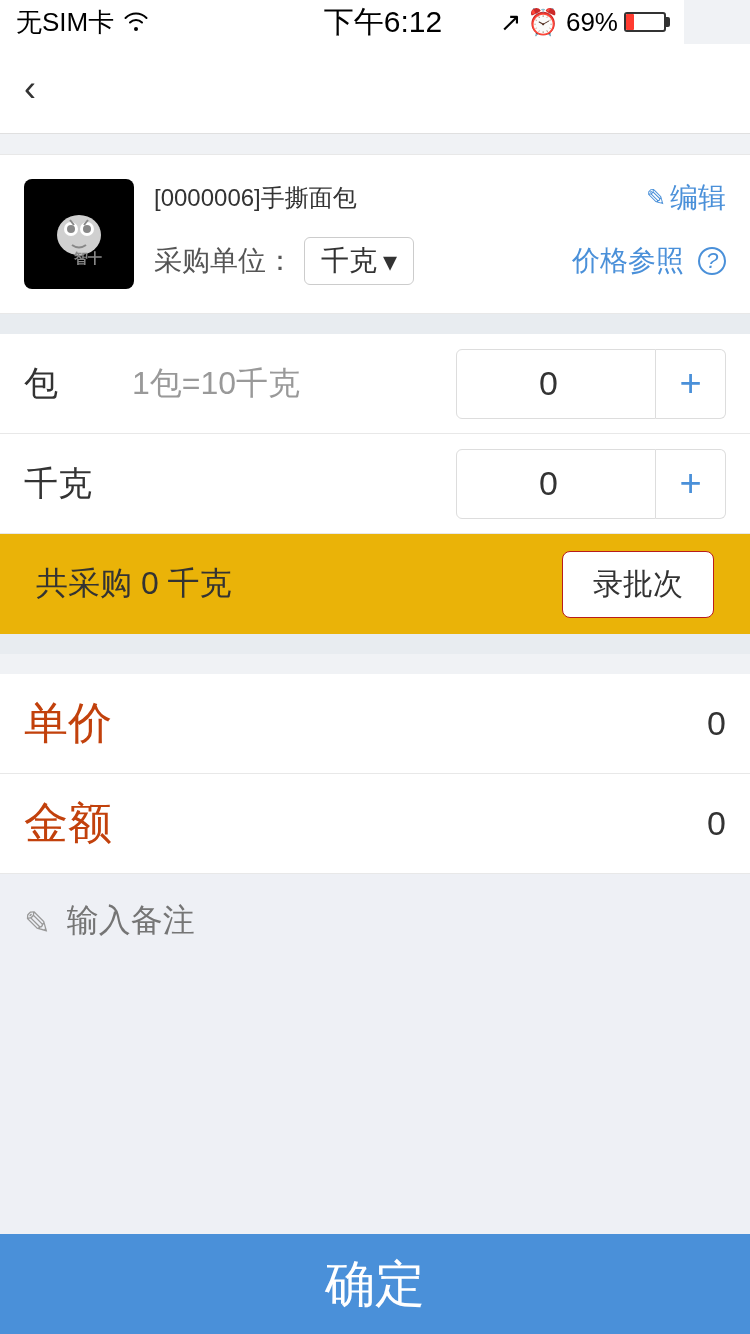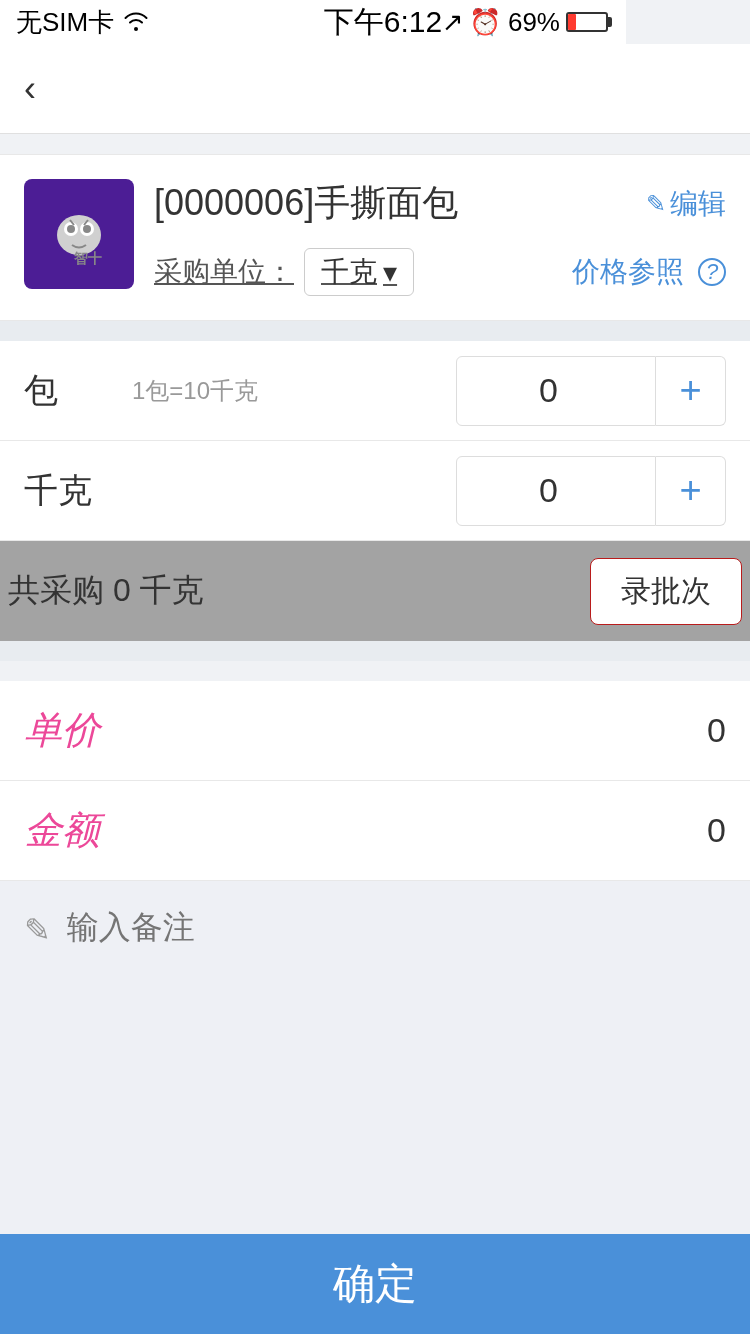--- a/index.html
+++ b/index.html
@@ -9,21 +9,21 @@
       min-height: 1334px;
       background: #f0f2f5;
       font-family: -apple-system, "PingFang SC", "Helvetica Neue", Arial, sans-serif;
       font-size: 32px;
       color: #333;
       position: relative;
     }
 
     
     .status-bar {
-      width: 626px;
+      width: 684px;
       height: 44px;
       background: #fff;
       display: flex;
       align-items: center;
       justify-content: space-between;
       padding: 0 16px;
       font-size: 26px;
       color: #000;
     }
     .status-left {
@@ -111,21 +111,21 @@
       padding: 24px;
       display: flex;
       align-items: flex-start;
       gap: 20px;
       border-top: 1px solid #e8e8e8;
       border-bottom: 1px solid #e8e8e8;
     }
     .product-image {
       width: 110px;
       height: 110px;
-      background: #4c1d95;
+      background: #000000;
       border-radius: 8px;
       display: flex;
       align-items: center;
       justify-content: center;
       flex-shrink: 0;
       color: #666;
       font-size: 24px;
     }
     .owl-logo {
       font-size: 36px;
@@ -135,21 +135,21 @@
     .product-info {
       flex: 1;
     }
     .product-header {
       display: flex;
       align-items: center;
       justify-content: space-between;
       margin-bottom: 20px;
     }
     .product-name {
-      font-size: 36px;
+      font-size: 24px;
       color: #333;
       font-weight: 500;
       text-align: right;
     }
     .edit-btn {
       color: #4a90d9;
       font-size: 28px;
       display: flex;
       align-items: center;
       gap: 4px;
@@ -162,21 +162,20 @@
       display: flex;
       align-items: center;
       justify-content: space-between;
     }
     .purchase-unit {
       display: flex;
       align-items: center;
       gap: 10px;
       font-size: 28px;
       color: #555;
-      text-decoration: underline;
     }
     .unit-selector {
       border: 1px solid #ccc;
       border-radius: 6px;
       padding: 4px 16px;
       font-size: 28px;
       color: #333;
       background: #fff;
       display: flex;
       align-items: center;
@@ -220,21 +219,21 @@
       padding: 0 24px;
       height: 100px;
       border-bottom: 1px solid #e8e8e8;
     }
     .input-label {
       font-size: 34px;
       color: #333;
       min-width: 100px;
     }
     .input-sublabel {
-      font-size: 24px;
+      font-size: 32px;
       color: #999;
       margin-left: 8px;
       flex: 1;
     }
     .input-control {
       display: flex;
       align-items: center;
       gap: 0;
     }
     .number-input {
@@ -261,23 +260,23 @@
       font-size: 38px;
       color: #4a90d9;
       cursor: pointer;
     }
 
     
     .summary-row {
       display: flex;
       align-items: center;
       justify-content: space-between;
-      padding: 0 8px;
+      padding: 0 36px;
       height: 100px;
-      background: #a3a3a3;
+      background: #eab308;
     }
     .summary-text {
       font-size: 32px;
       color: #333;
     }
     .summary-highlight {
       color: #333;
       font-weight: 500;
     }
     .batch-btn {
@@ -297,23 +296,22 @@
     }
     .price-row {
       display: flex;
       align-items: center;
       justify-content: space-between;
       padding: 0 24px;
       height: 100px;
       border-bottom: 1px solid #e8e8e8;
     }
     .price-label {
-      font-size: 38px;
-      color: #ec4899;
-      font-style: italic;
+      font-size: 44px;
+      color: #c2410c;
     }
     .price-value {
       font-size: 34px;
       color: #333;
     }
 
     
     .remark-section {
       background: #eef0f5;
       margin-top: 0;
@@ -351,21 +349,21 @@
       left: 0;
       width: 750px;
       height: 100px;
       background: #4a90d9;
       display: flex;
       align-items: center;
       justify-content: center;
       cursor: pointer;
     }
     .confirm-btn-text {
-      font-size: 42px;
+      font-size: 50px;
       color: #fff;
       font-weight: 500;
     }
   </style>
 </head>
 <body>
 
 <div class="status-bar">
   <div class="status-left">
     <span>无SIM卡</span>

